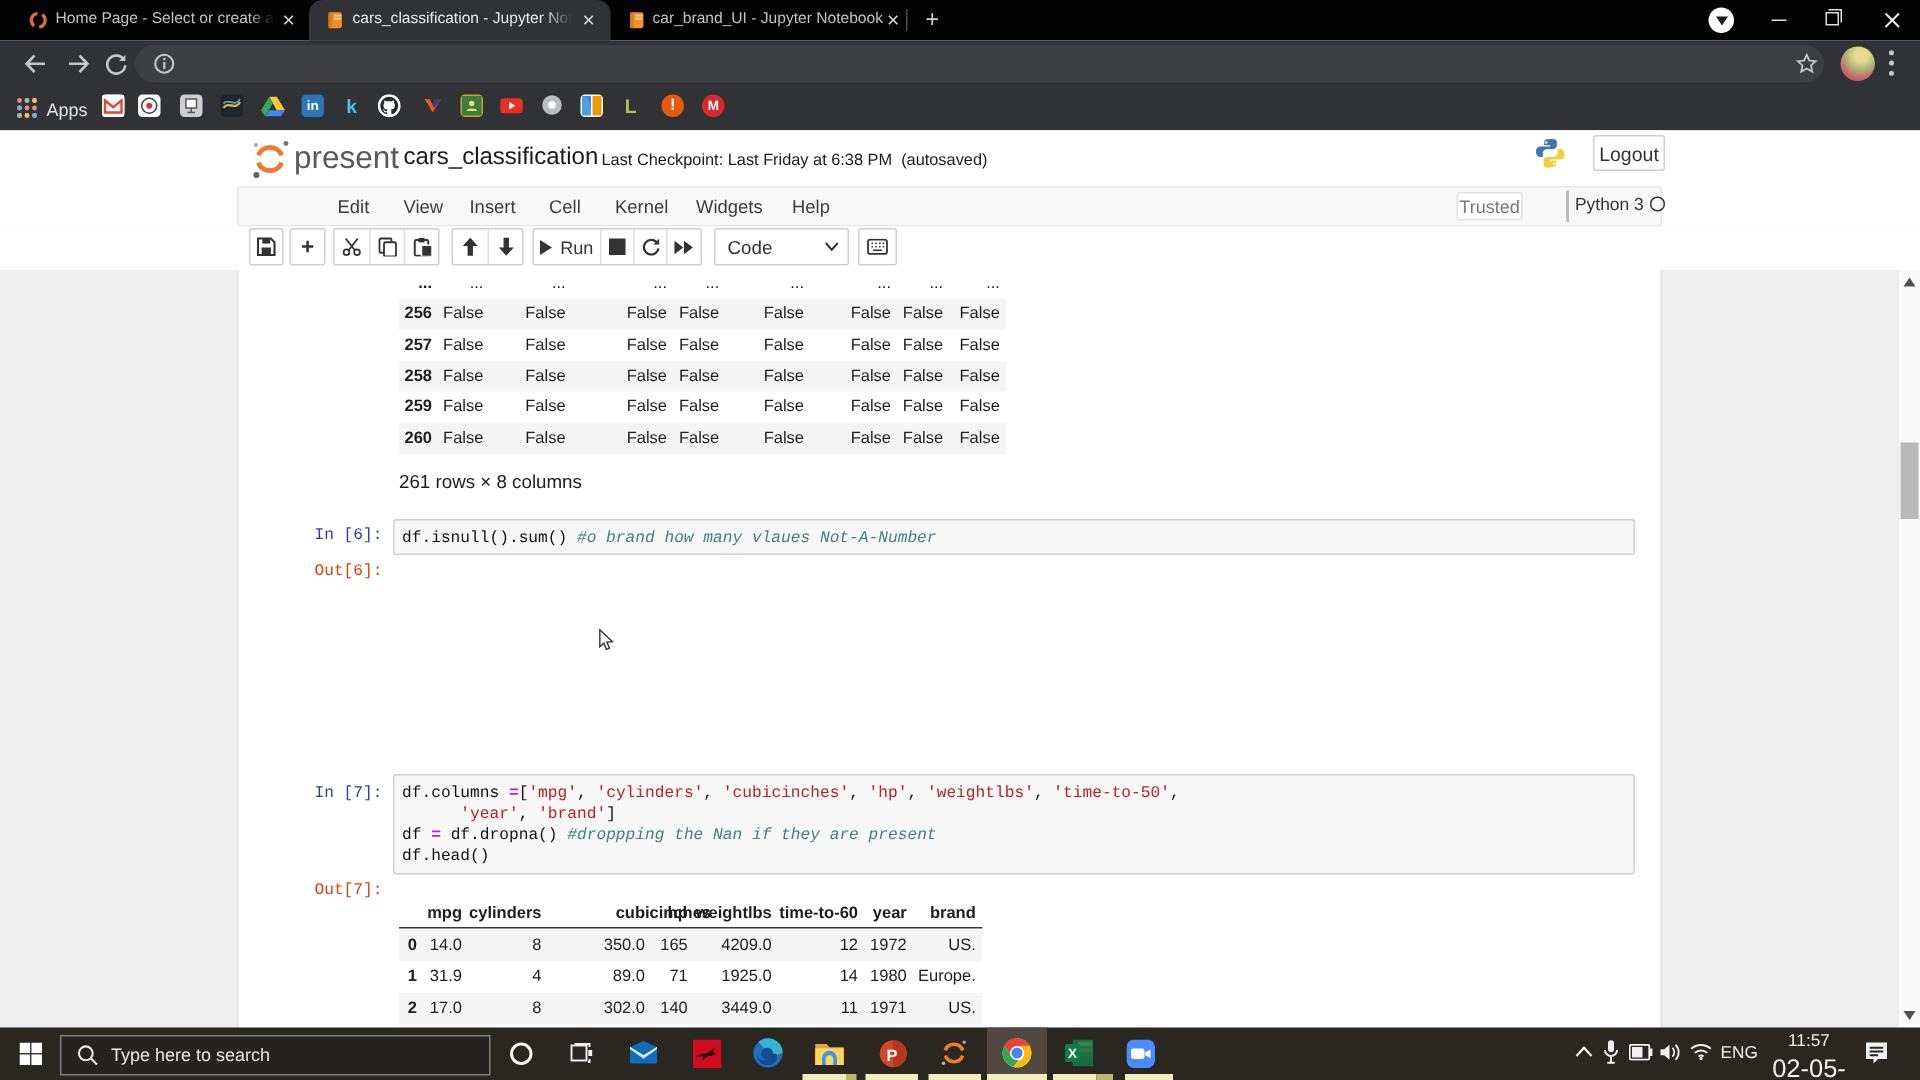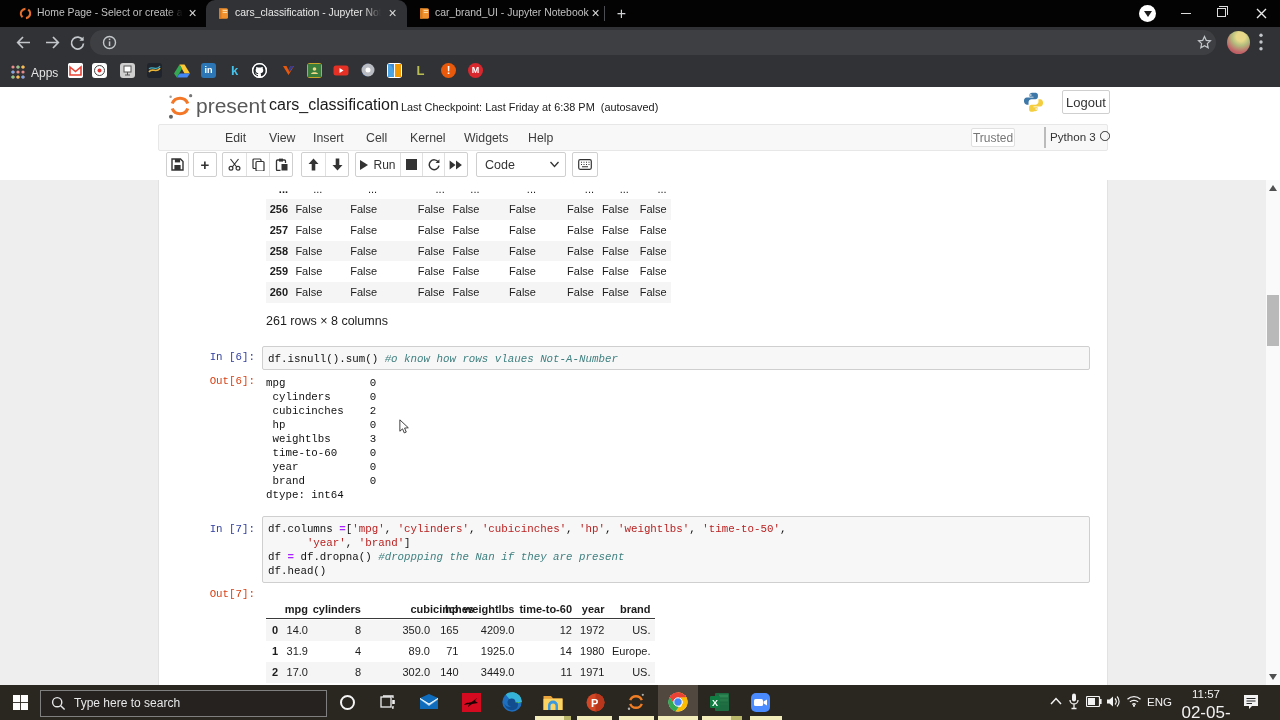--- a/index.html
+++ b/index.html
@@ -401,33 +401,24 @@
       <span class="pcell" style="left:409.5px;top:101.8px;width:70px;height:20.6px;line-height:20.6px;">False</span>
       <span class="pcell" style="left:466.0px;top:101.8px;width:70px;height:20.6px;line-height:20.6px;">False</span>
       <span class="pcell" style="left:524.0px;top:101.8px;width:70px;height:20.6px;line-height:20.6px;">False</span>
       <span class="pcell" style="left:558.8px;top:101.8px;width:70px;height:20.6px;line-height:20.6px;">False</span>
       <span class="pcell" style="left:596.6px;top:101.8px;width:70px;height:20.6px;line-height:20.6px;">False</span>
     </div>
     <div class="abs" style="left:266px;top:134px;font-size:12.5px;color:#1d1d1d;">261 rows × 8 columns</div>
 
     <div class="prompt inp" style="left:159px;top:171px;">In [6]:</div>
     <div class="cellbox" style="top:166px;height:24px;">
-      <pre class="code" style="padding:4.5px 0 0 5px;">df.isnull().sum() <span class="com">#o know how rows vlaues Not-A-Number</span></pre>
+      <pre class="code" style="padding:4.5px 0 0 5px;">df.isnull().sum() <span class="com">#o brand how many vlaues Not-A-Number</span></pre>
     </div>
 
     <div class="prompt outp" style="left:159px;top:195px;">Out[6]:</div>
-    <pre class="code abs" style="left:266px;top:196px;">mpg             0
- cylinders      0
- cubicinches    2
- hp             0
- weightlbs      3
- time-to-60     0
- year           0
- brand          0
-dtype: int64</pre>
 
     <svg class="abs" style="left:399px;top:239px" width="11" height="16" viewBox="0 0 13 19">
         <path d="M1 1 L1 14.5 L4.2 11.7 L6.2 16.5 L8.6 15.5 L6.6 10.8 L11 10.4 Z" fill="#fff" stroke="#333" stroke-width="1.1"></path>
       </svg>
 
     <div class="prompt inp" style="left:159px;top:343px;">In [7]:</div>
     <div class="cellbox" style="top:336px;height:67px;">
       <pre class="code" style="padding:4.5px 0 0 5px;">df.columns <span class="op">=</span>[<span class="str">'mpg'</span>, <span class="str">'cylinders'</span>, <span class="str">'cubicinches'</span>, <span class="str">'hp'</span>, <span class="str">'weightlbs'</span>, <span class="str">'time-to-50'</span>,
       <span class="str">'year'</span>, <span class="str">'brand'</span>]
 df <span class="op">=</span> df.dropna() <span class="com">#droppping the Nan if they are present</span>

